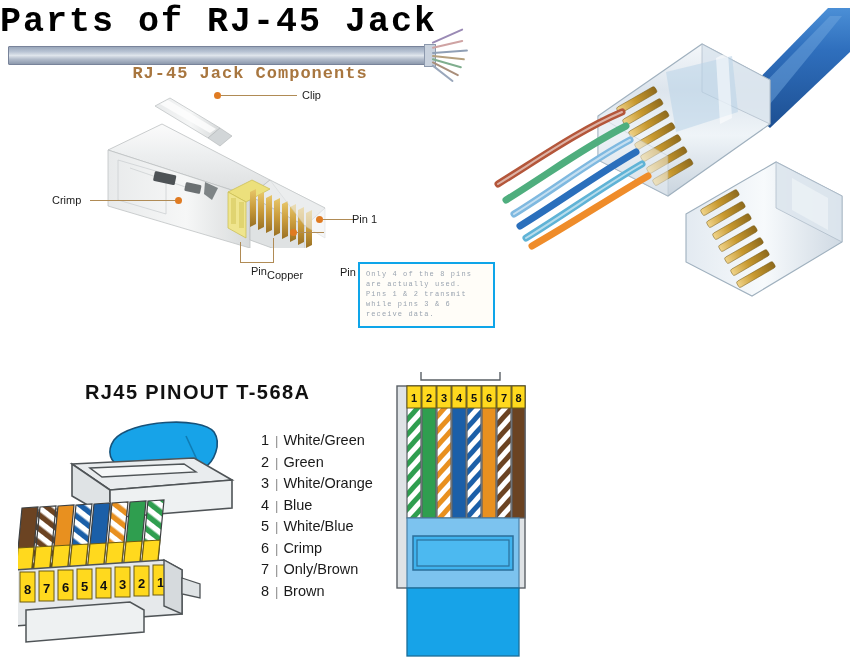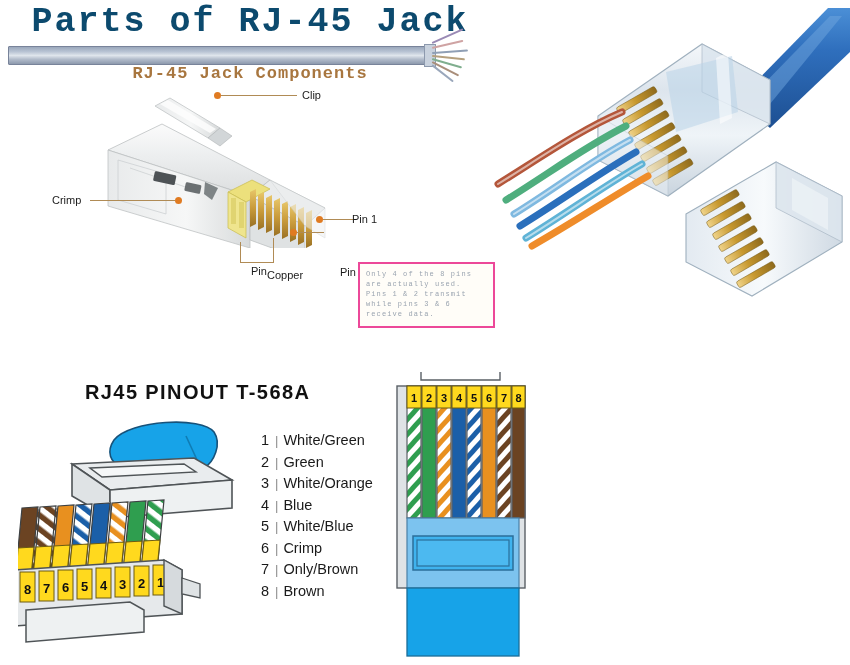--- a/index.html
+++ b/index.html
@@ -1,23 +1,23 @@
 <!DOCTYPE html>
 <html><head>
 <meta charset="utf-8">
 <style>
   html,body{margin:0;padding:0;background:#ffffff;}
   body{width:850px;height:665px;position:relative;overflow:hidden;
        font-family:"Liberation Sans", sans-serif;}
   .abs{position:absolute;}
 
   
-  #main-title{left:0;top:2px;width:500px;text-align:center;
+  #main-title{left:0;top:2px;width:500px;text-align:left;
       font-family:"Liberation Mono","DejaVu Sans Mono",monospace;
-      font-weight:bold;font-size:35px;letter-spacing:2px;color:#0c4a6e;
+      font-weight:bold;font-size:35px;letter-spacing:2px;color:#000000;
       white-space:nowrap;}
 
   
   #cable-bar{left:8px;top:46px;width:418px;height:17px;
       background:linear-gradient(to bottom,#9aa7bb 0%,#b9c4d4 28%,#dfe5ec 50%,#b2bccb 72%,#8d99ad 100%);
       border:1px solid #78839a;border-radius:1px;}
   #cable-bar-cap{left:424px;top:44px;width:10px;height:21px;background:#c9d2de;border:1px solid #8d99ad;}
   .fray{position:absolute;height:2px;border-radius:1px;transform-origin:left center;}
 
   
@@ -27,21 +27,21 @@
 
   
   #jack-photo{left:100px;top:88px;width:240px;height:160px;}
   .leader{position:absolute;height:1px;background:#b08b55;}
   .leaderv{position:absolute;width:1px;background:#b08b55;}
   .dot{position:absolute;width:7px;height:7px;border-radius:50%;background:#e07b22;}
   .lbl{position:absolute;font-size:11px;color:#1b1b1b;white-space:nowrap;}
 
   
   #note-box{left:358px;top:262px;width:133px;height:62px;
-      border:2px solid #ec4899;background:#fffdf8;}
+      border:2px solid #0ea5e9;background:#fffdf8;}
   #note-text{font-family:"Liberation Mono","DejaVu Sans Mono",monospace;
       font-size:7px;line-height:10px;color:#9aa4b0;letter-spacing:1.1px;
       padding:5px 6px;filter:blur(0.35px);}
 
   
   #pinout-title{left:85px;top:369px;font-weight:bold;font-size:20px;
       letter-spacing:1.4px;color:#111;white-space:nowrap;margin-top:12px;}
 
   
   #pinout-list{left:258px;top:430px;width:130px;}

